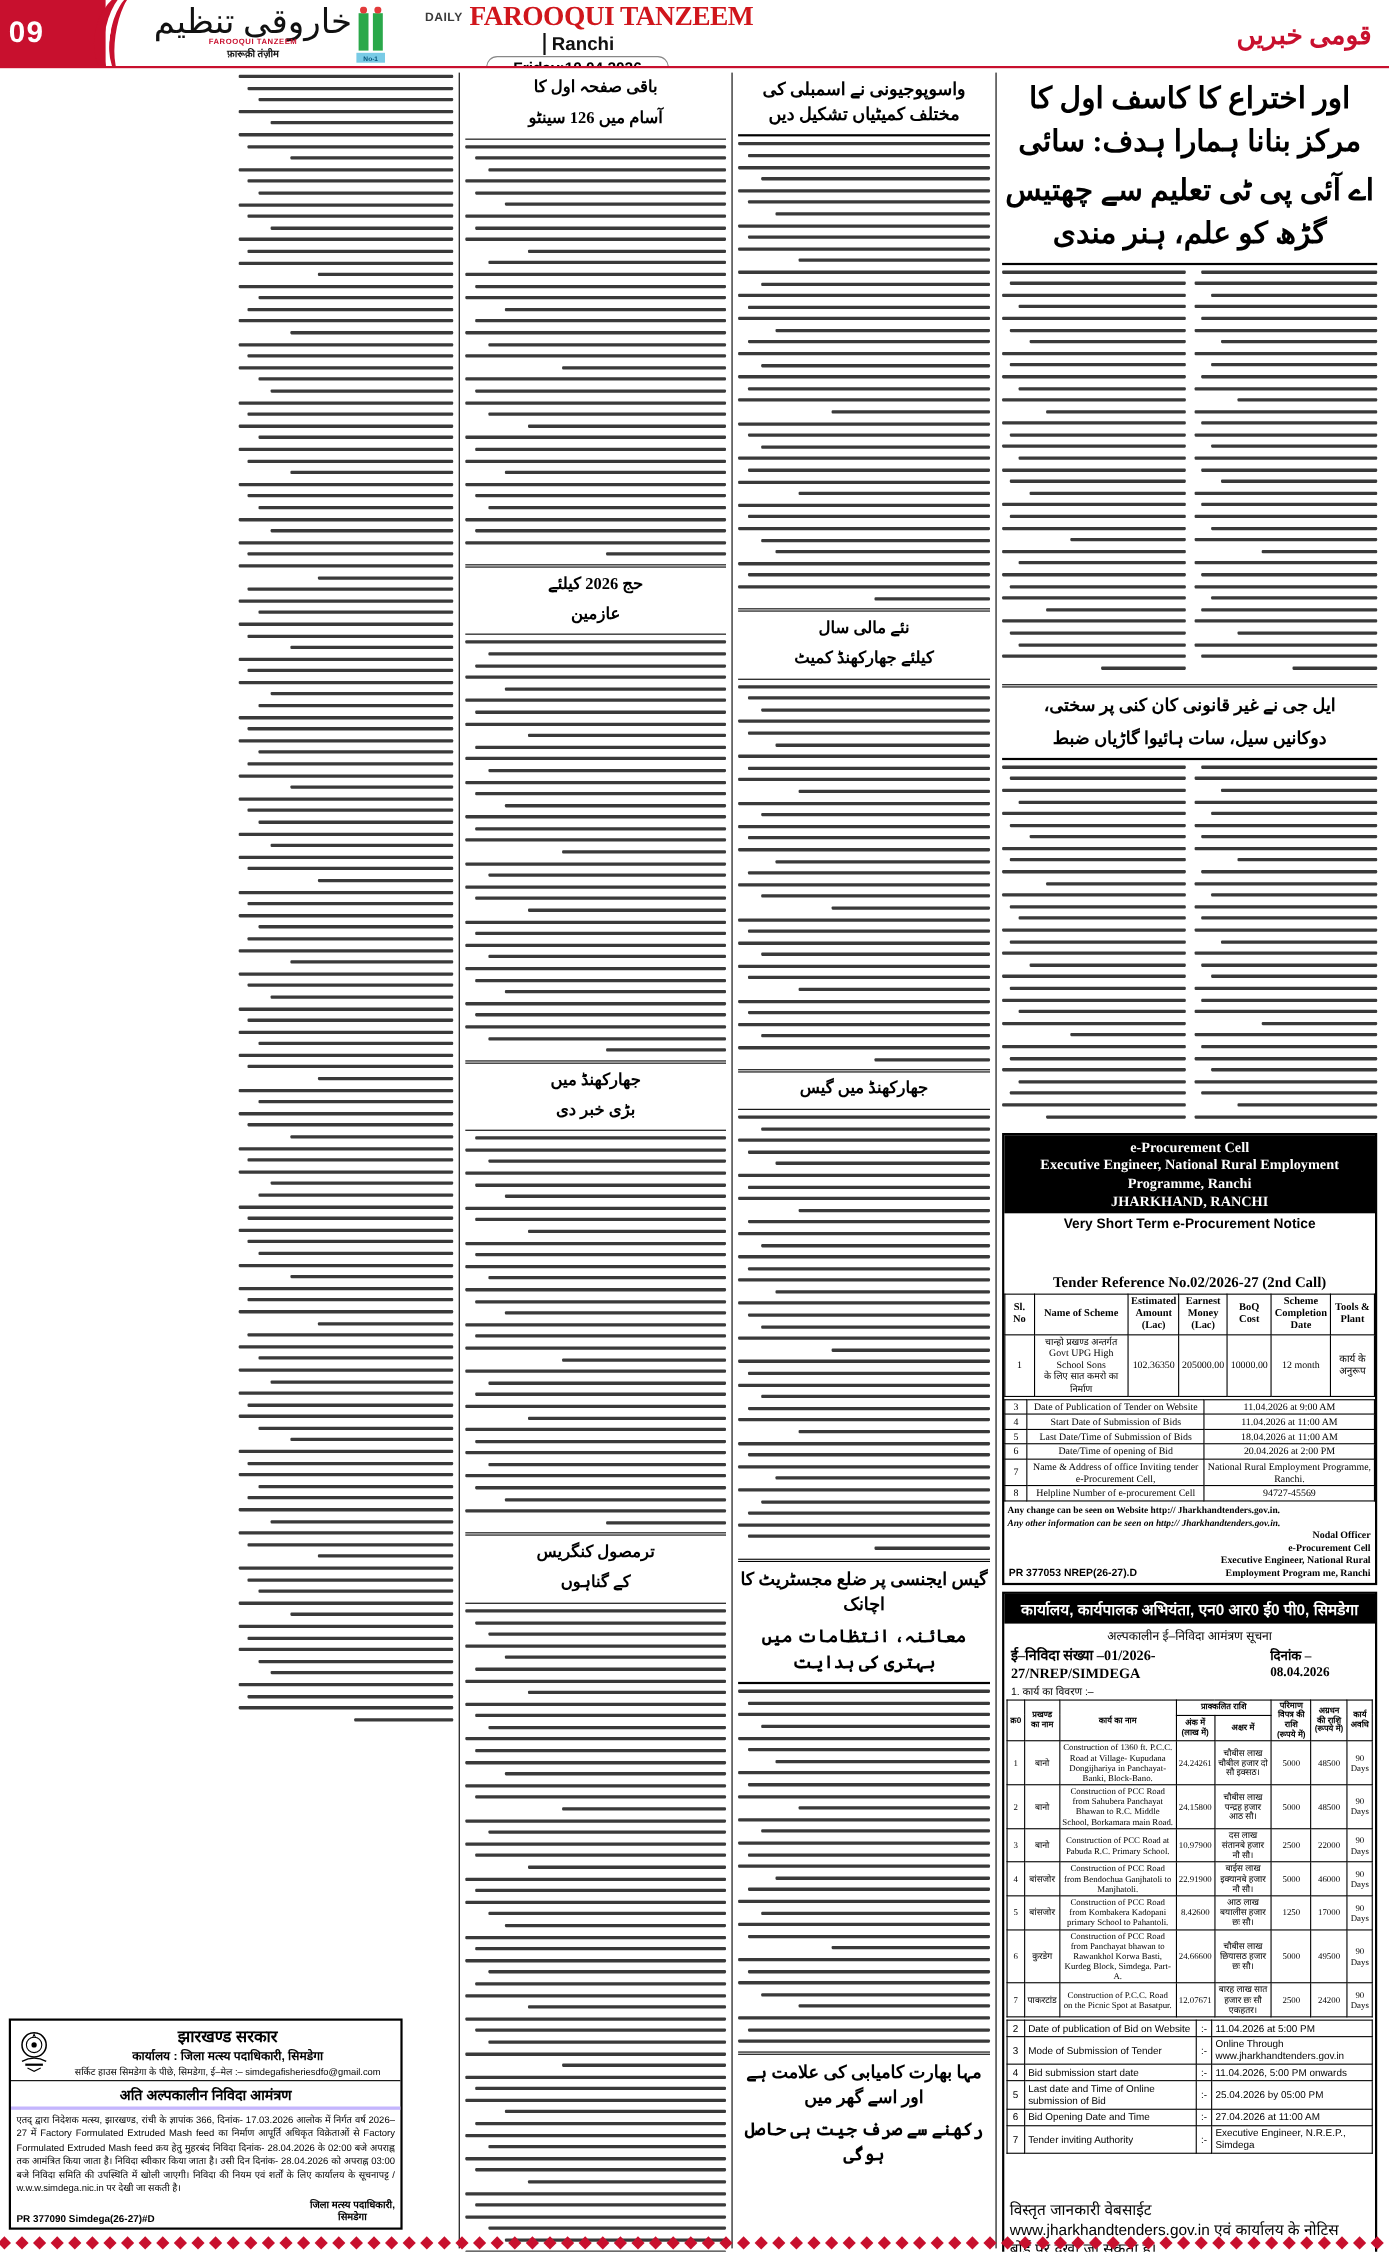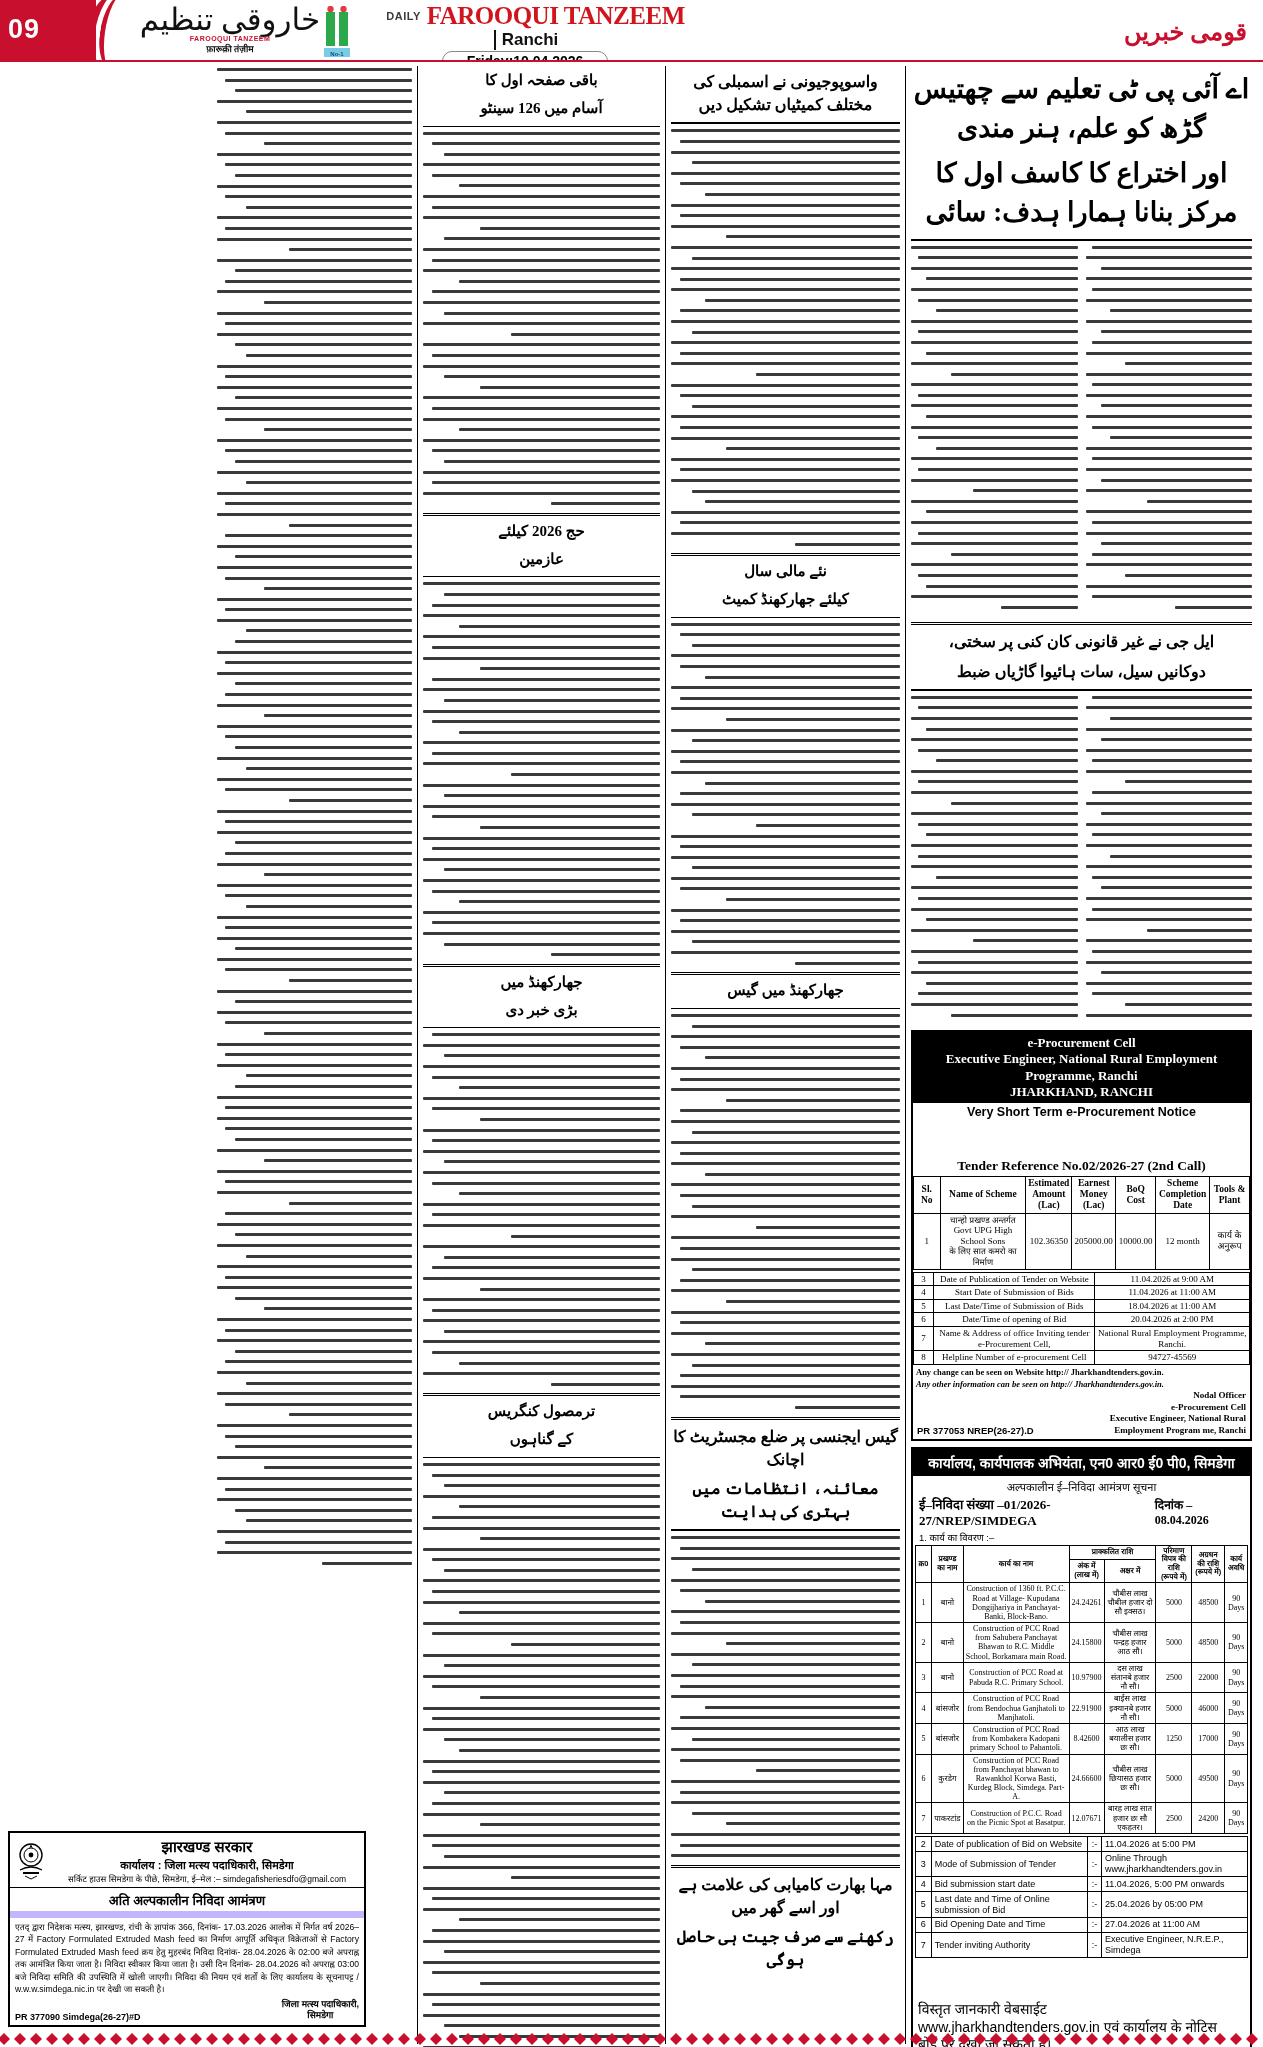--- a/index.html
+++ b/index.html
@@ -232,21 +232,21 @@
     width:34px; height:40px; flex:0 0 34px;
     position:relative;
   }
   .fish-htxt{ flex:1; text-align:center; font-family:"Liberation Sans", sans-serif; }
   .fish-htxt .h1{ font-size:15px; font-weight:bold; }
   .fish-htxt .h2{ font-size:11px; font-weight:bold; margin-top:1px; }
   .fish-htxt .h3{ font-size:8.5px; margin-top:1px; }
   .fish-title{
     text-align:center; font-family:"Liberation Sans", sans-serif;
     font-size:13px; font-weight:bold; padding:3px 0 2px 0;
-    border-bottom:7px solid #c4b5fd;
+    border-bottom:3px solid #c4b5fd;
   }
   .fish-body{
     font-family:"Liberation Sans", sans-serif;
     font-size:8.6px; line-height:1.45; padding:3px 5px;
     text-align:justify;
   }
   .fish-sign{
     display:flex; justify-content:space-between; align-items:flex-end;
     padding:0 5px 3px 5px;
   }
@@ -295,22 +295,22 @@
   </div>
 
   <div class="mh-qaumi">قومی خبریں</div>
 </div>
 
 <div class="page">
   <div class="cols">
 
     <div class="col" style="width:352px;">
 
+      <div class="hl big ur">اور اختراع کا کاسف اول کا مرکز بنانا ہمارا ہدف: سائی</div>
       <div class="hl big ur">اے آئی پی ٹی تعلیم سے چھتیس گڑھ کو علم، ہنر مندی</div>
-      <div class="hl big ur">اور اختراع کا کاسف اول کا مرکز بنانا ہمارا ہدف: سائی</div>
       <div class="rule thick"></div>
 
       <div class="ur lines">
         <div style="display:flex; flex-direction:row-reverse; gap:8px;">
           <div style="flex:1">
             <div class="ln s1"></div>
               <div class="ln s2"></div>
               <div class="ln s1"></div>
               <div class="ln s3"></div>
             <div class="ln s1"></div>

